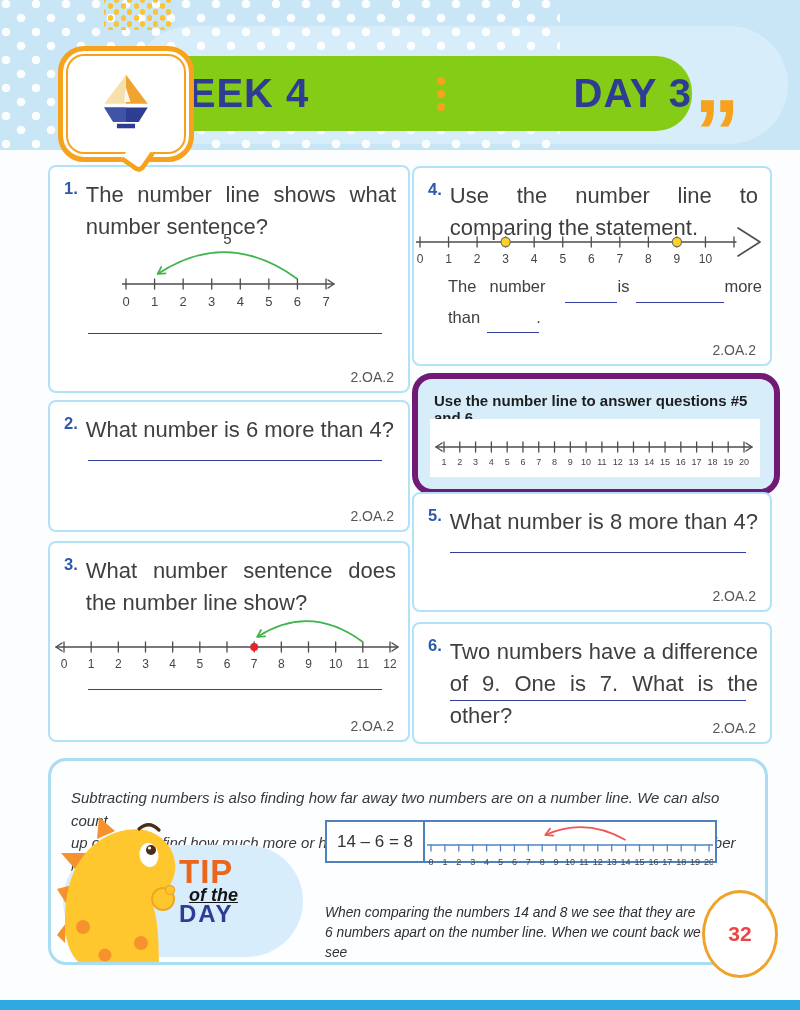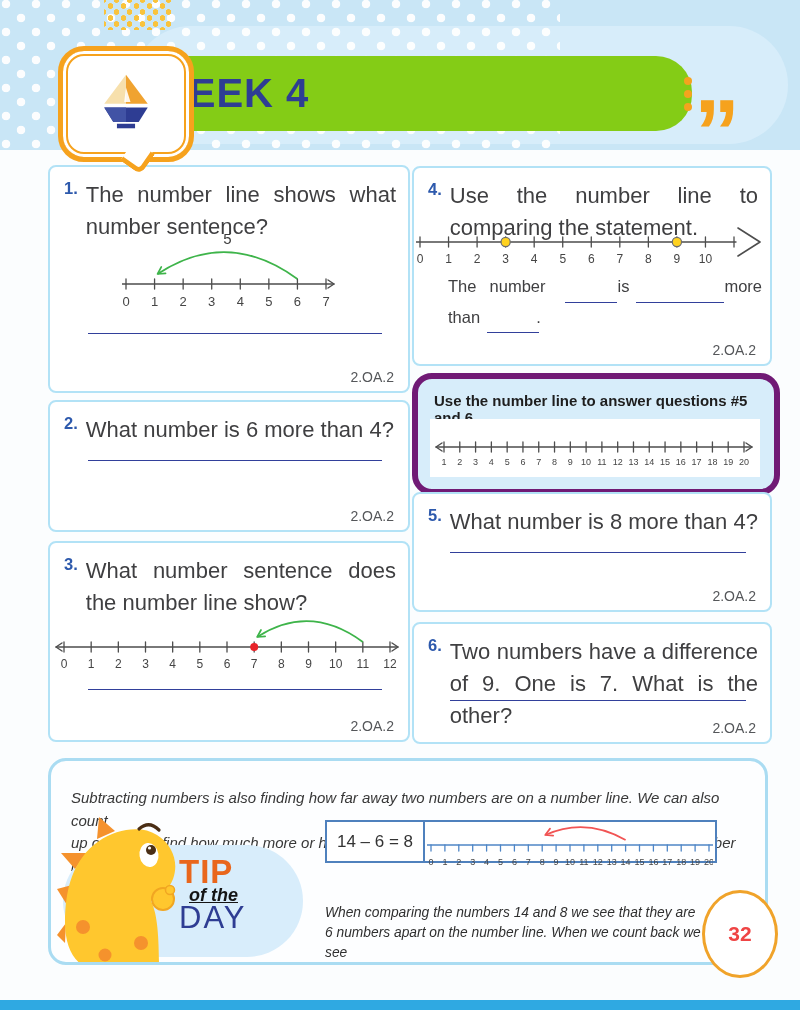--- a/index.html
+++ b/index.html
@@ -45,21 +45,21 @@
   .fb .blank{display:inline-block;border-bottom:1.5px solid #32409b;}
   
   .tipbox{left:48px;top:758px;width:720px;height:207px;background:#fdfeff;border:3px solid #aadcf2;
           border-radius:18px;overflow:hidden;box-sizing:border-box;}
   .tipintro{position:absolute;left:20px;top:11px;width:684px;font-size:15px;font-style:italic;
             color:#383838;line-height:1.5;white-space:pre-line;}
   .tippill{position:absolute;left:12px;top:84px;width:240px;height:112px;background:#d8edfb;border-radius:60px;}
   .tiplabels{position:absolute;left:128px;top:94px;line-height:1;}
   .tip-t{font-size:33px;font-weight:bold;color:#e9661c;letter-spacing:1px;}
   .tip-o{font-size:18px;font-style:italic;font-weight:bold;color:#141414;margin:-2px 0 0 10px;text-decoration:underline;}
-  .tip-d{font-size:31px;font-weight:normal;color:#2e3d93;letter-spacing:2px;margin-top:-2px;}
+  .tip-d{font-size:24px;font-weight:bold;color:#2e3d93;letter-spacing:2px;margin-top:-2px;}
   .dino{position:absolute;left:6px;top:54px;}
   .exbox{position:absolute;left:274px;top:59px;width:392px;height:43px;border:2px solid #4f81bd;
          background:#fff;display:flex;box-sizing:border-box;}
   .excell-eq{flex:0 0 96px;border-right:2px solid #4f81bd;display:flex;align-items:center;
          justify-content:center;font-size:17px;color:#333;}
   .excell-nl{flex:1;display:flex;align-items:center;justify-content:center;}
   .tipexp{position:absolute;left:274px;top:128px;width:400px;font-size:13.8px;font-style:italic;
           color:#2f2f2f;line-height:1.45;white-space:pre-line;}
   .pagecircle{left:702px;top:890px;width:70px;height:82px;background:#fff;border:3px solid #f0a32a;
           border-radius:50%;display:flex;align-items:center;justify-content:center;z-index:5;}
@@ -76,20 +76,21 @@
 <div class="abs white-dots"></div>
 <div class="abs yellow-dots"></div>
 
 <div class="abs pill">
   <span class="title">WEEK 4</span>
   <span class="colon">
       <i></i>
       <i></i>
       <i></i>
     </span>
+  <span class="title">DAY 3</span>
 </div>
 
 <div class="abs bubble">
   <span>
     <svg width="58" height="62" viewBox="0 0 64 68">
       <polygon points="32,4 32,36 8,36" fill="#f7e0ac"></polygon>
       <polygon points="32,4 56,36 32,36" fill="#f0a330"></polygon>
       <polygon points="30,34 32,18 37,34" fill="#ffffff" opacity="0.9"></polygon>
       <polygon points="8,40 56,40 46,56 18,56" fill="#2e3d93"></polygon>
       <polygon points="8,40 32,40 32,56 18,56" fill="#4153a5"></polygon>

